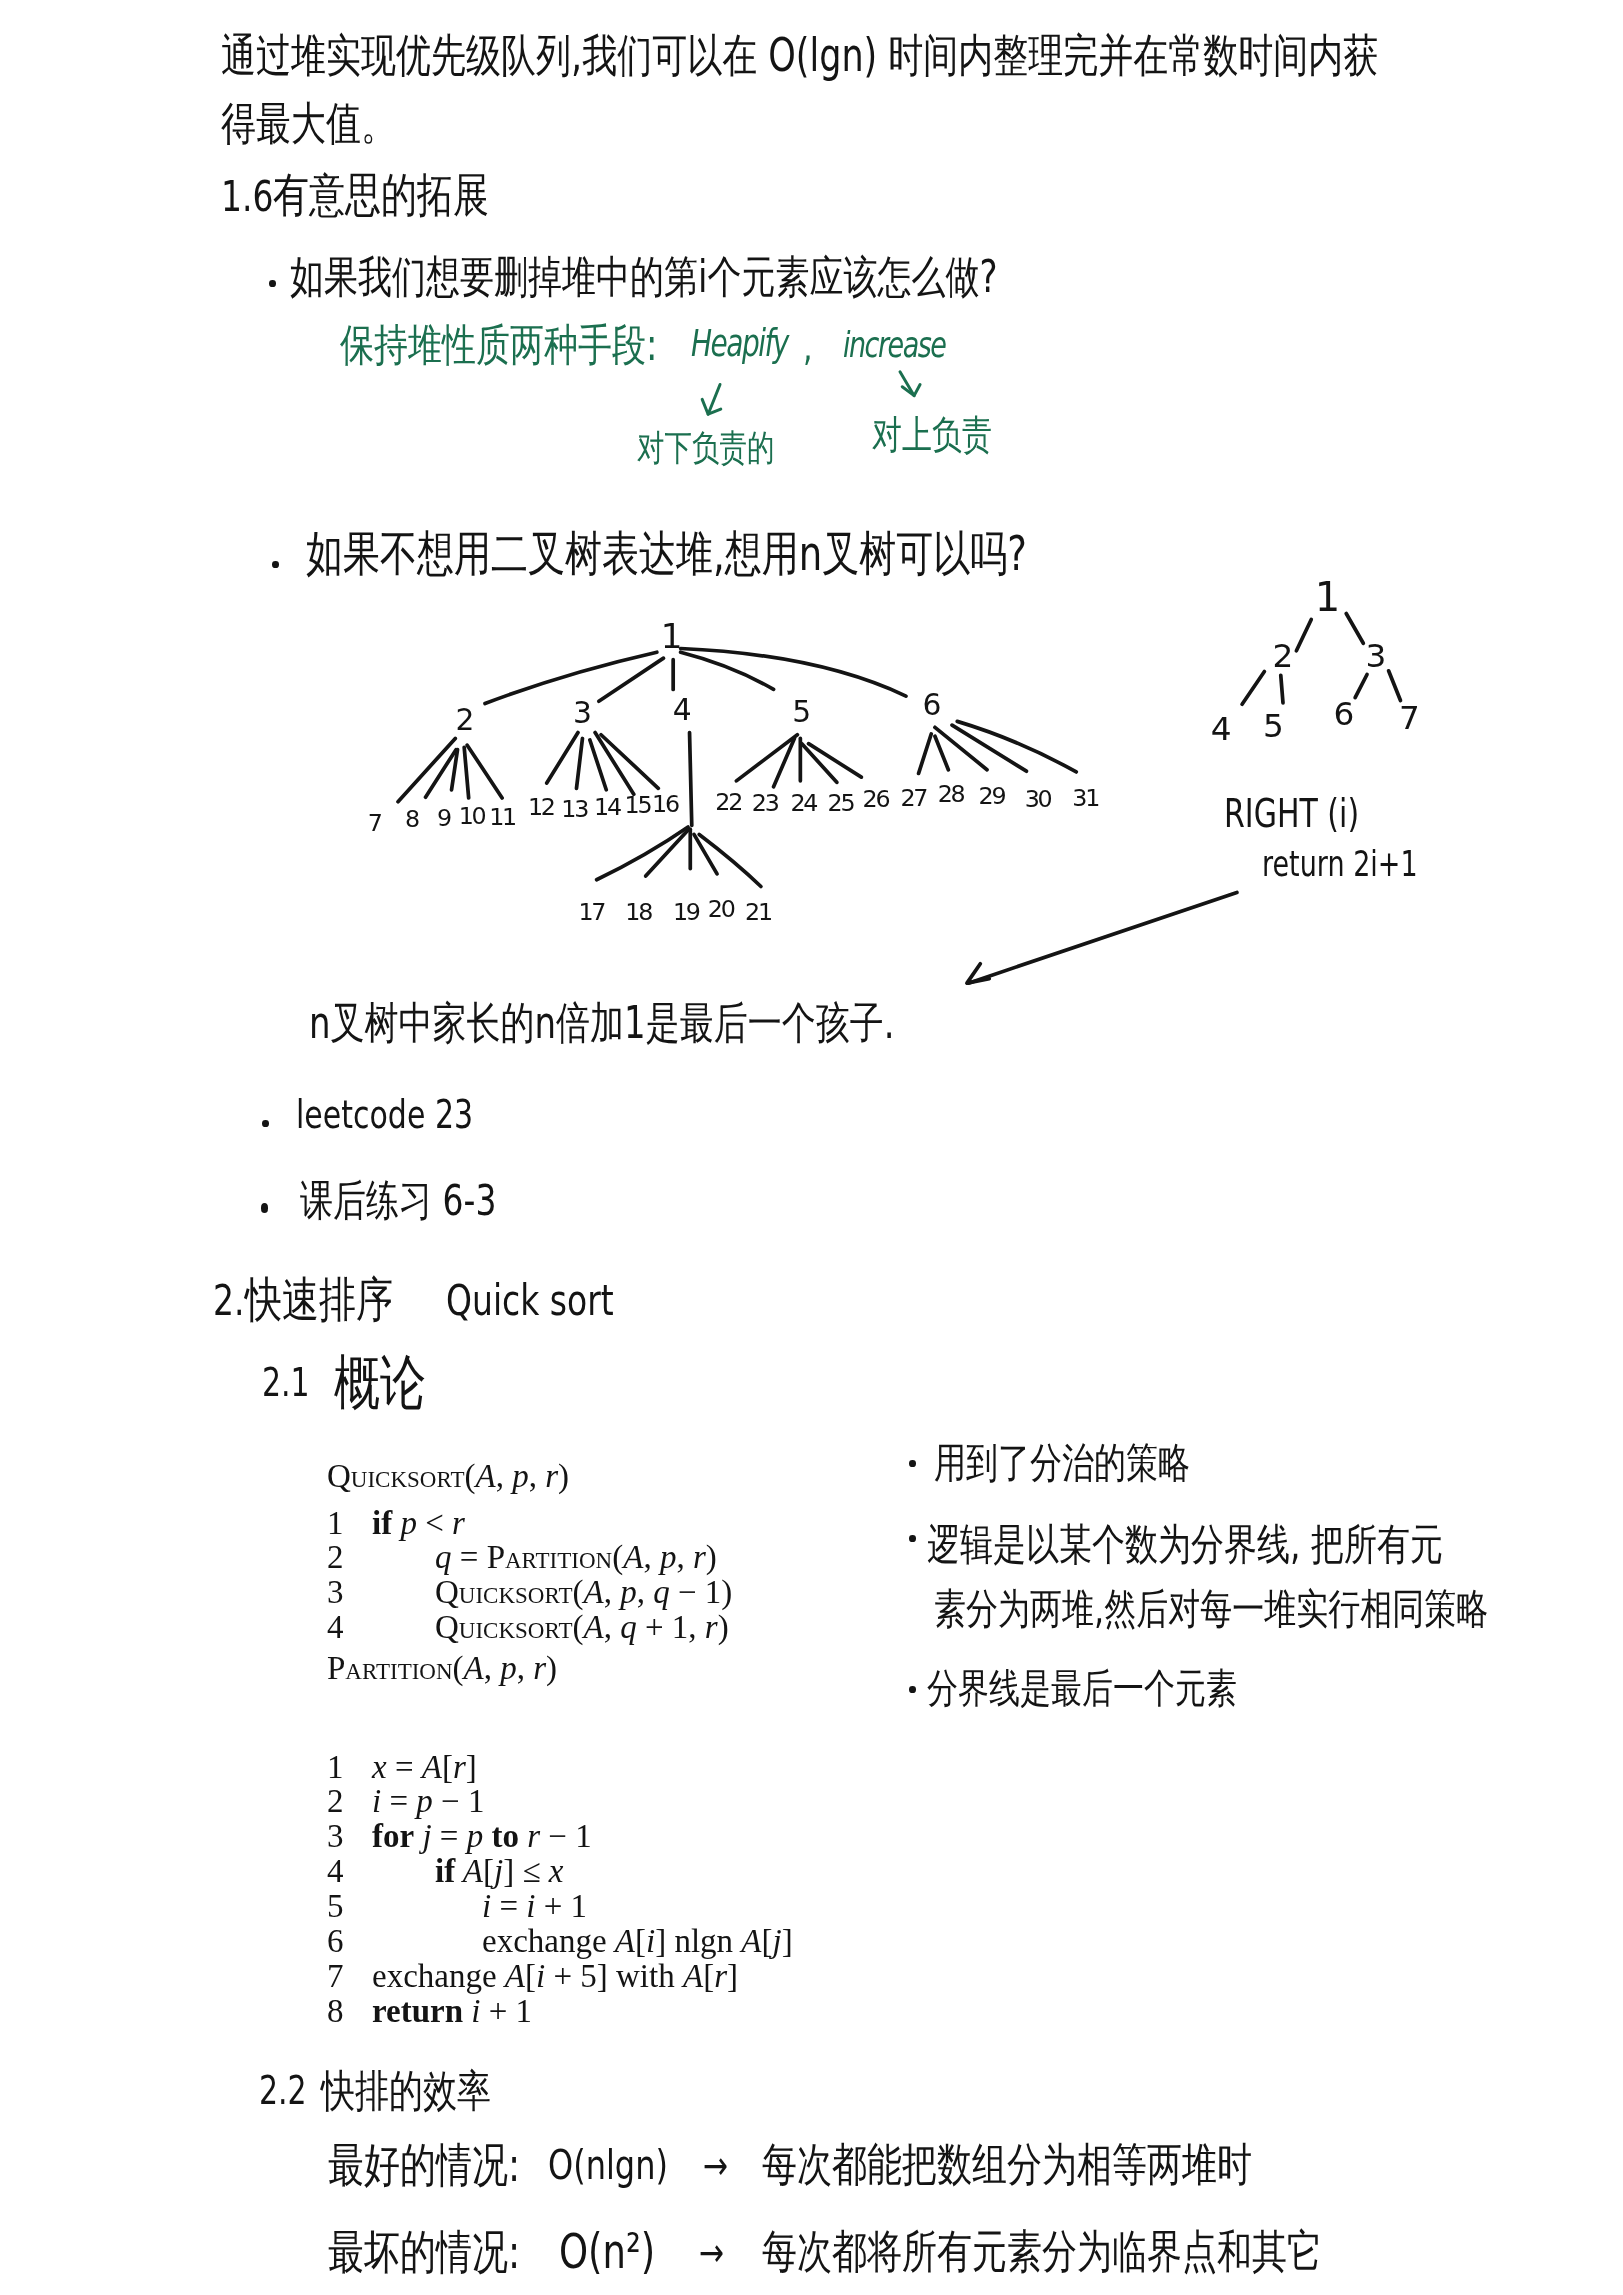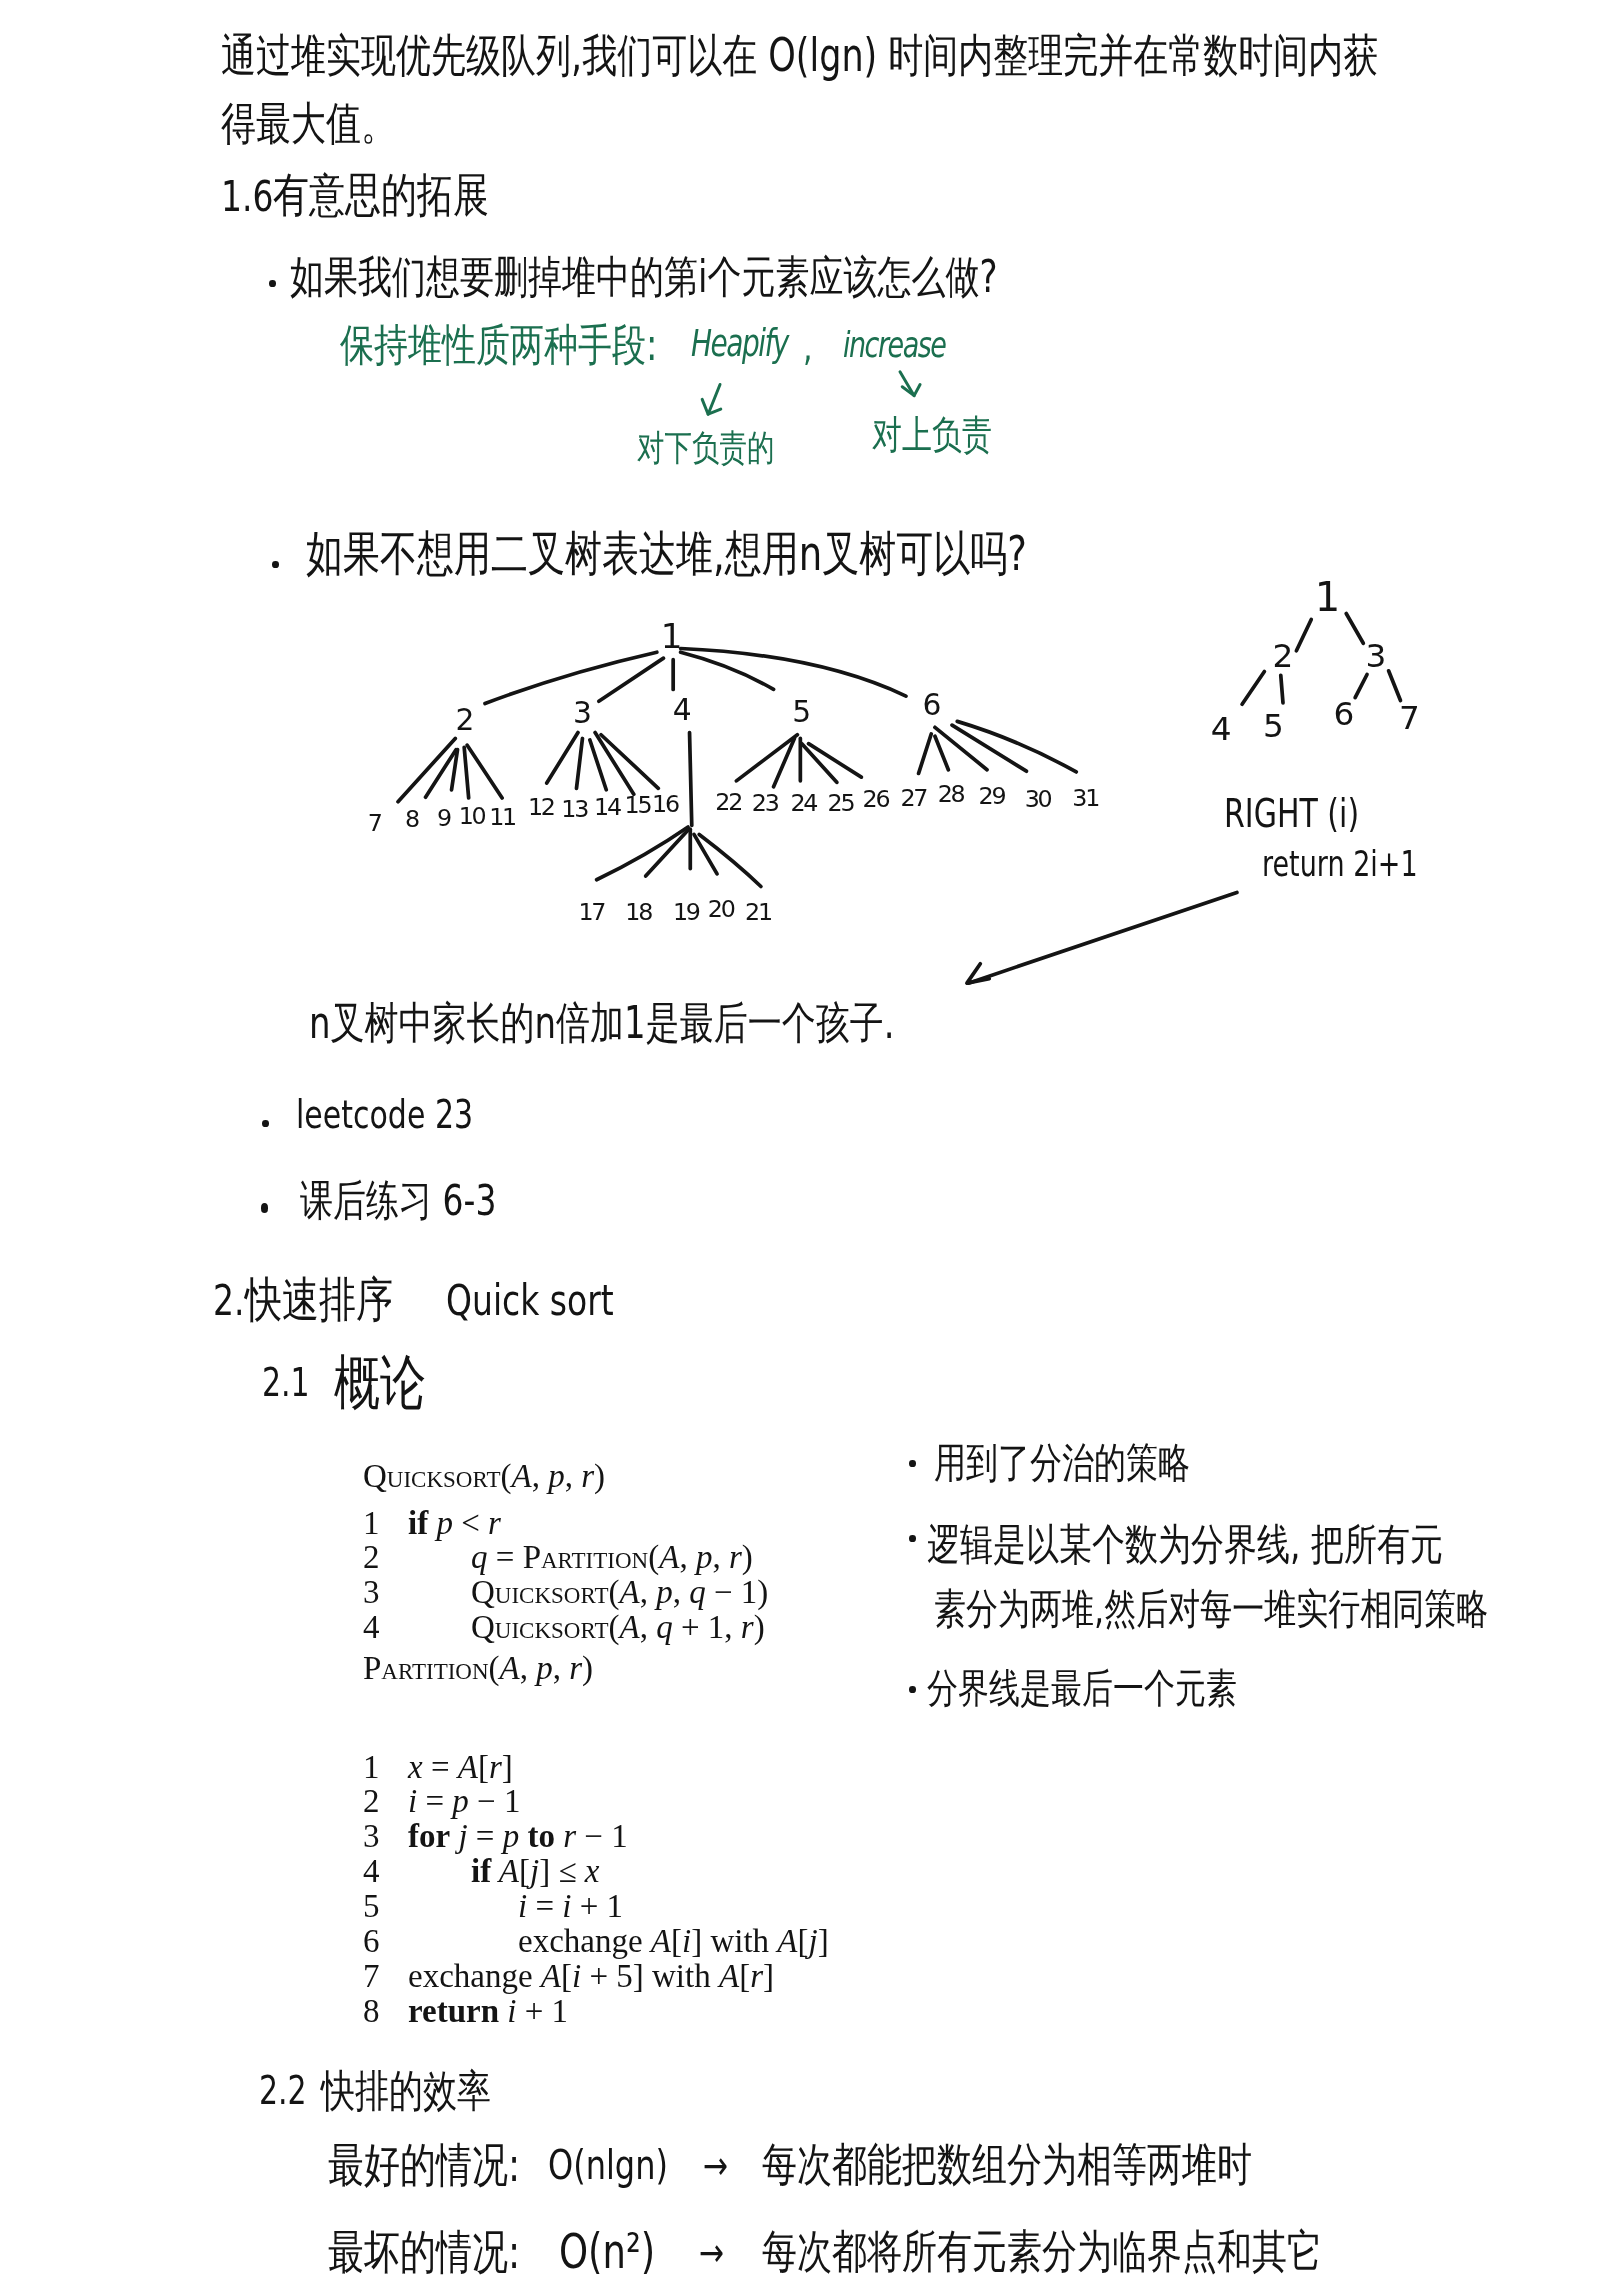--- a/index.html
+++ b/index.html
@@ -6,21 +6,21 @@
     #page { position: relative; width: 1623px; height: 2295px; overflow: hidden; background: #ffffff; }
     .hw {
       position: absolute; white-space: pre; line-height: 1;
       font-family: "DejaVu Sans", sans-serif; color: #141414;
       transform-origin: 0 0; transform: scaleY(1.3);
     }
     .green { color: #1b6f4f; }
     .it { font-style: italic; }
     .bullet { position: absolute; width: 6.7px; height: 6.7px; border-radius: 50%; background: #141414; }
     .bullet.big { width: 7.4px; height: 9.7px; }
-    .code { position: absolute; font-family: "Liberation Serif", serif; font-size: 33px; line-height: 35px; color: #141414; white-space: pre; margin-left: 36px; }
+    .code { position: absolute; font-family: "Liberation Serif", serif; font-size: 33px; line-height: 35px; color: #141414; white-space: pre; }
     .code-line { position: absolute; left: 327px; width: 669px; height: 35px; }
     .code-line .ln { position: absolute; left: 0; top: 0; }
     .code-line .body { position: absolute; top: 0; text-align: center; }
     .lvl0 { left: 45px; }
     .lvl1 { left: 108px; }
     .lvl2 { left: 155px; }
     .seg-sc { display: inline-block; text-transform: lowercase; font-variant: small-caps; }
     .seg-sc::first-letter { text-transform: uppercase; }
     .seg-it { font-style: italic; }
     .seg-kw { font-weight: bold; }
@@ -208,21 +208,21 @@
     <div class="code code-line" style="top:1854px;">
       <span class="ln">4</span>
       <span class="body lvl1"><span class="seg-kw">if</span><span class="seg-it"> A</span><span class="seg-rm">[</span><span class="seg-it">j</span><span class="seg-rm">] ≤ </span><span class="seg-it">x</span></span>
     </div>
     <div class="code code-line" style="top:1889px;">
       <span class="ln">5</span>
       <span class="body lvl2"><span class="seg-it">i</span><span class="seg-rm"> = </span><span class="seg-it">i</span><span class="seg-rm"> + 1</span></span>
     </div>
     <div class="code code-line" style="top:1924px;">
       <span class="ln">6</span>
-      <span class="body lvl2"><span class="seg-rm">exchange </span><span class="seg-it">A</span><span class="seg-rm">[</span><span class="seg-it">i</span><span class="seg-rm">] with </span><span class="seg-it">A</span><span class="seg-rm">[</span><span class="seg-it">j</span><span class="seg-rm">]</span></span>
+      <span class="body lvl2"><span class="seg-rm">exchange </span><span class="seg-it">A</span><span class="seg-rm">[</span><span class="seg-it">i</span><span class="seg-rm">] nlgn </span><span class="seg-it">A</span><span class="seg-rm">[</span><span class="seg-it">j</span><span class="seg-rm">]</span></span>
     </div>
     <div class="code code-line" style="top:1959px;">
       <span class="ln">7</span>
       <span class="body lvl0"><span class="seg-rm">exchange </span><span class="seg-it">A</span><span class="seg-rm">[</span><span class="seg-it">i</span><span class="seg-rm"> + 5] with </span><span class="seg-it">A</span><span class="seg-rm">[</span><span class="seg-it">r</span><span class="seg-rm">]</span></span>
     </div>
     <div class="code code-line" style="top:1994px;">
       <span class="ln">8</span>
       <span class="body lvl0"><span class="seg-kw">return</span><span class="seg-it"> i</span><span class="seg-rm"> + 1</span></span>
     </div>
   </div>

